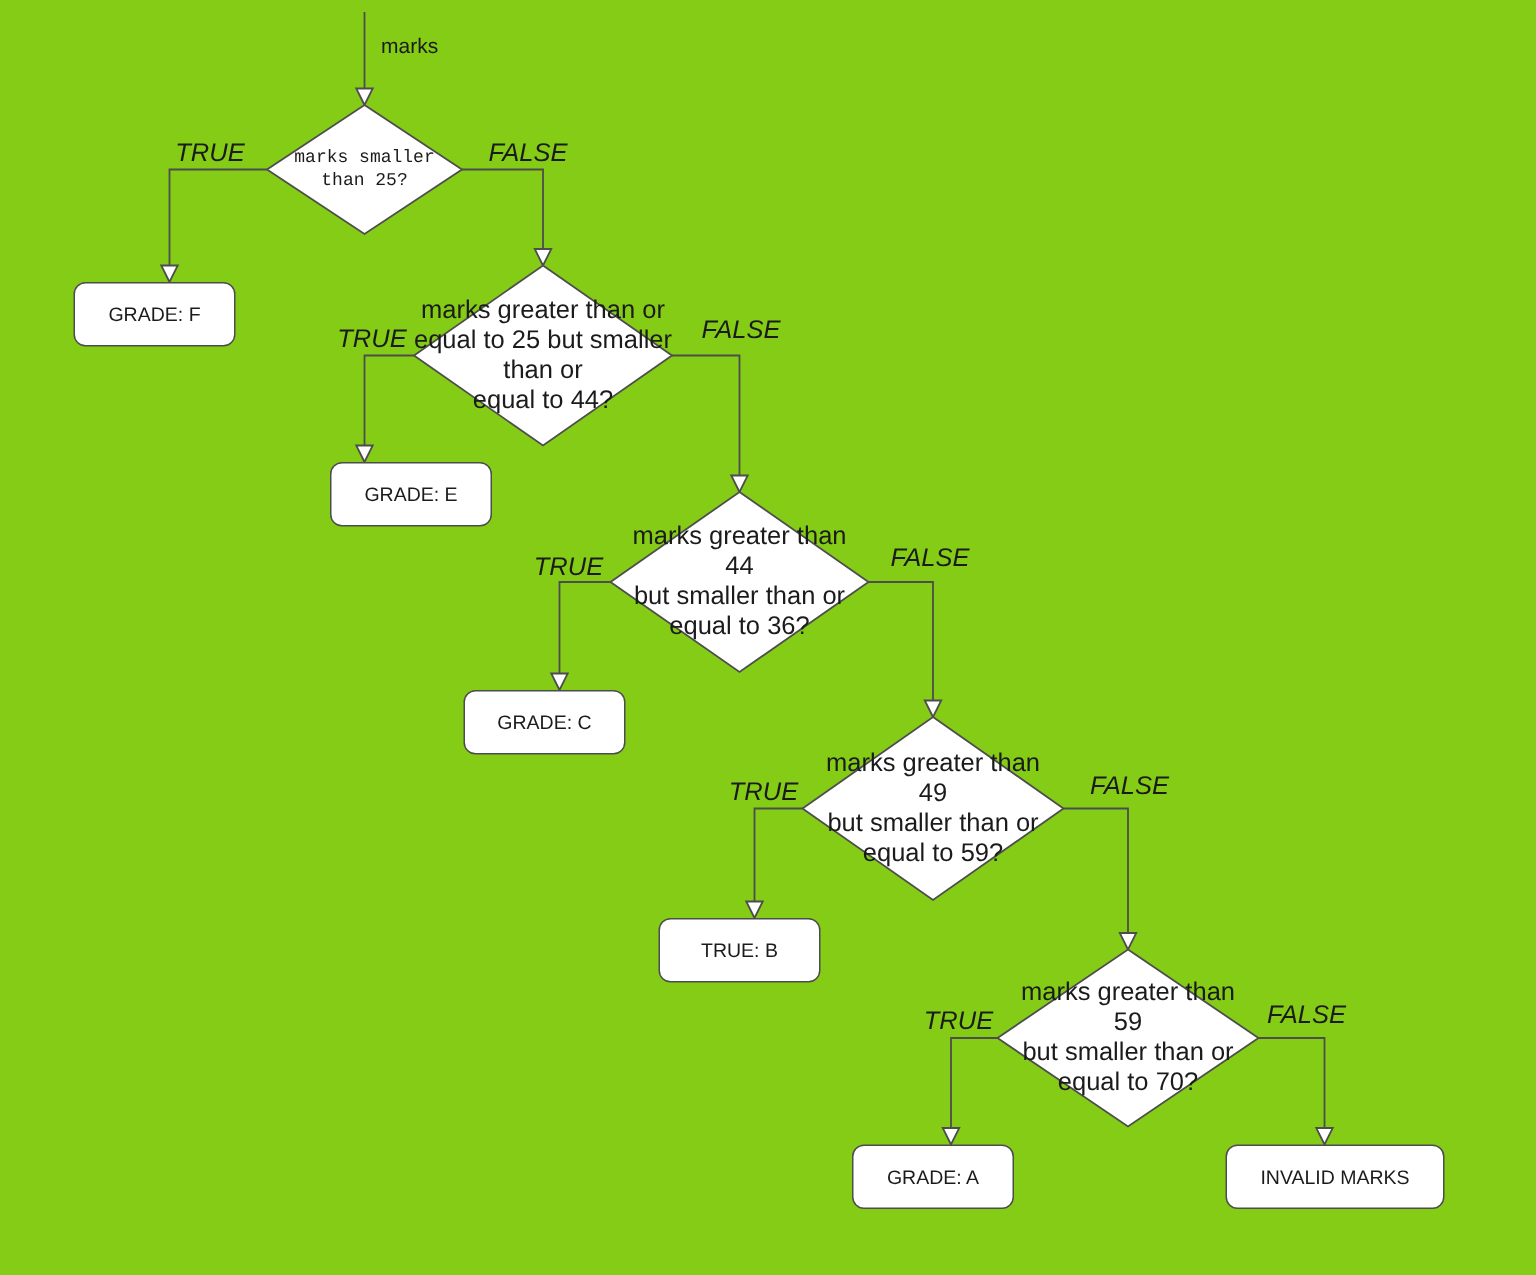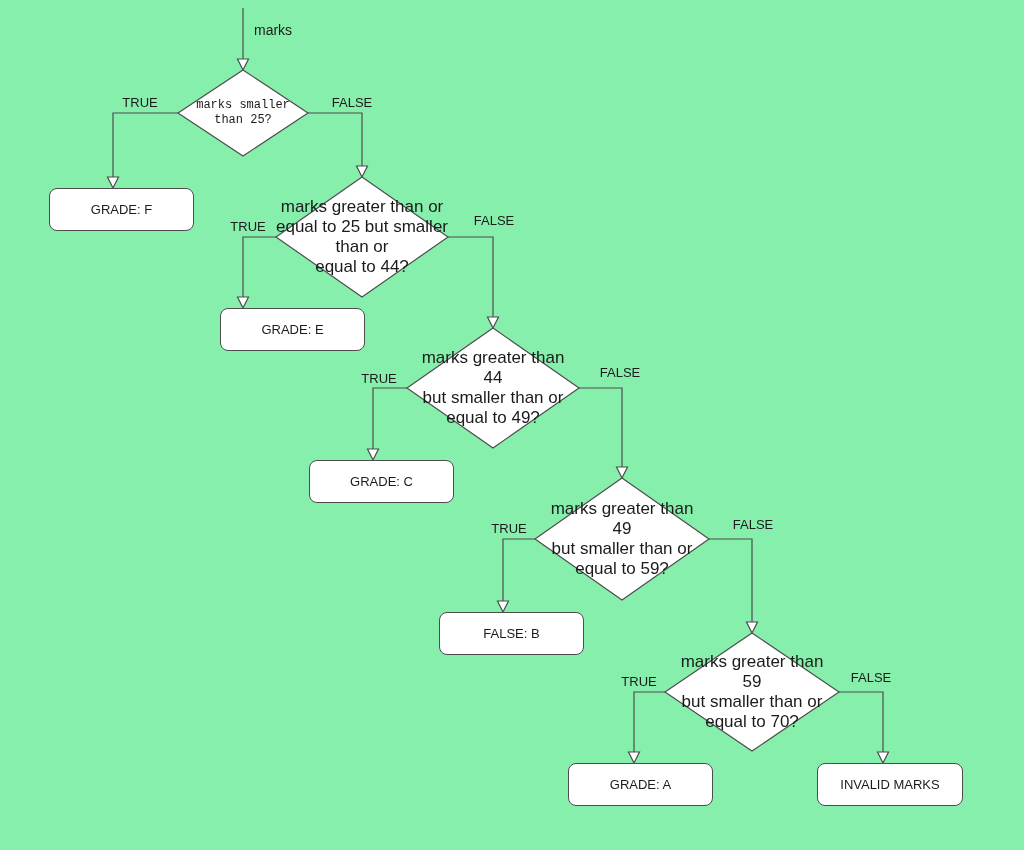--- a/index.html
+++ b/index.html
@@ -1,20 +1,20 @@
 <!DOCTYPE html>
 <html><head>
 <meta charset="utf-8">
 <style>
   html, body { margin: 0; padding: 0; background: #ffffff; }
   .canvas {
     position: relative;
     width: 1024px;
     height: 850px;
-    background: #86efac;
+    background: #84cc16;
     font-family: "Liberation Sans", sans-serif;
     color: #1b1b1b;
     overflow: hidden;
   }
   .shape-layer {
     position: absolute;
     left: 0; top: 0;
     width: 1024px; height: 850px;
   }
   .shape-layer polyline {
@@ -43,33 +43,34 @@
     color: #1b1b1b;
   }
   .diamond-label.first {
     font-size: 12px;
     line-height: 1.25;
     font-family: Liberation Mono, monospace;
   }
   .edge-label {
     position: absolute;
     transform: translate(-50%, -50%);
-    font-size: 13px;
+    font-size: 17px;
     color: #1b1b1b;
     white-space: nowrap;
+    font-style: italic;
   }
   .start-label {
     position: absolute;
     font-size: 14px;
     color: #1b1b1b;
     white-space: nowrap;
   }
   .result-box {
     position: absolute;
-    width: 145px;
+    width: 108px;
     height: 43px;
     box-sizing: border-box;
     background: #ffffff;
     border: 1.2px solid #4d4d4d;
     border-radius: 8px;
     display: flex;
     align-items: center;
     justify-content: center;
     font-size: 13px;
     color: #1b1b1b;
@@ -119,21 +120,21 @@
 
   <span class="start-label" style="left:254px; top:22px;">marks</span>
 
   <div class="diamond-label first" style="left:243px; top:113px; width:120px;">marks smaller
 than 25?</div>
   <div class="diamond-label" style="left:362px; top:237px; width:172px;">marks greater than or
 equal to 25 but smaller than or
 equal to 44?</div>
   <div class="diamond-label" style="left:493px; top:388px; width:150px;">marks greater than 44
 but smaller than or
-equal to 49?</div>
+equal to 36?</div>
   <div class="diamond-label" style="left:622px; top:539px; width:150px;">marks greater than 49
 but smaller than or
 equal to 59?</div>
   <div class="diamond-label" style="left:752px; top:692px; width:150px;">marks greater than 59
 but smaller than or
 equal to 70?</div>
 
   <span class="edge-label" style="left:140px; top:102px;">TRUE</span>
   <span class="edge-label" style="left:352px; top:102px;">FALSE</span>
 
@@ -145,17 +146,17 @@
 
   <span class="edge-label" style="left:509px; top:528px;">TRUE</span>
   <span class="edge-label" style="left:753px; top:524px;">FALSE</span>
 
   <span class="edge-label" style="left:639px; top:681px;">TRUE</span>
   <span class="edge-label" style="left:871px; top:677px;">FALSE</span>
 
   <div class="result-box" style="left:49px; top:188px;">GRADE: F</div>
   <div class="result-box" style="left:178px; top:308px;margin-left:42px;">GRADE: E</div>
   <div class="result-box" style="left:309px; top:460px;">GRADE: C</div>
-  <div class="result-box" style="left:439px; top:612px;">FALSE: B</div>
+  <div class="result-box" style="left:439px; top:612px;">TRUE: B</div>
   <div class="result-box" style="left:568px; top:763px;">GRADE: A</div>
   <div class="result-box" style="left:817px; top:763px; width:146px;">INVALID MARKS</div>
 
 </div>
 
 </body></html>

